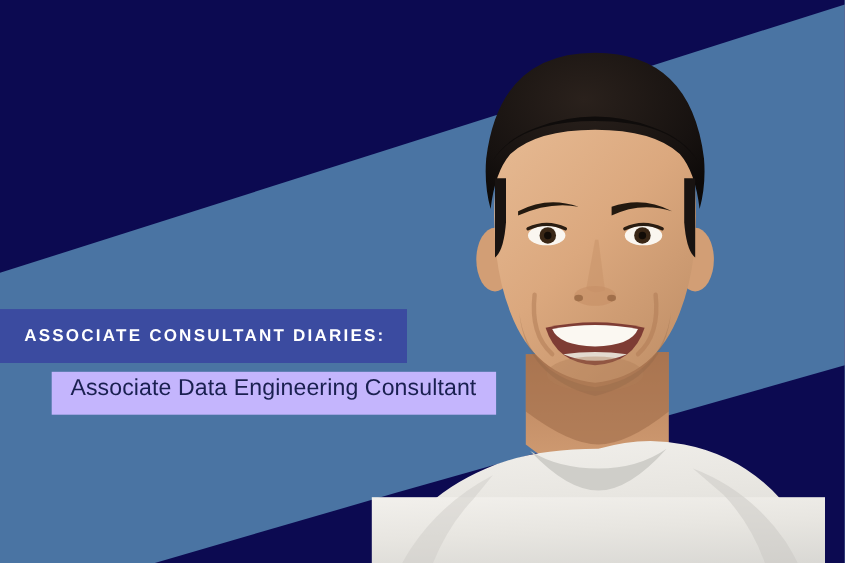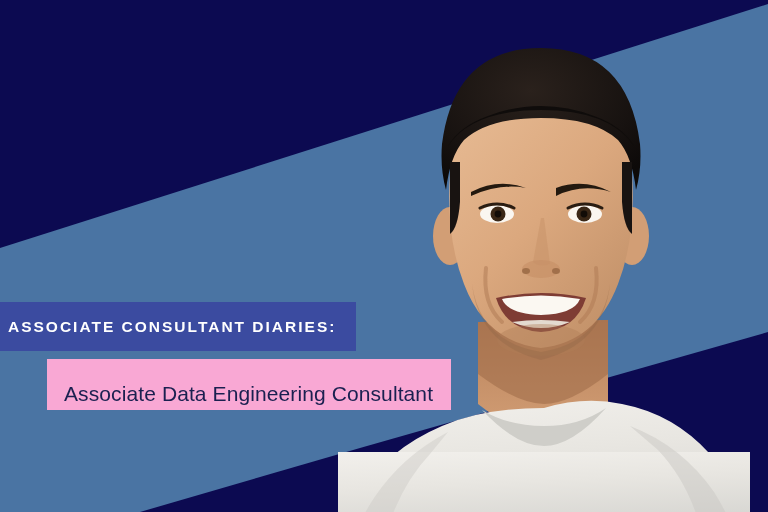--- a/index.html
+++ b/index.html
@@ -39,24 +39,23 @@
   
   .text-stack {
     position: absolute;
     left: 0;
     top: 281px;
     width: 560px;
   }
   .eyebrow-badge {
     display: inline-block;
     background: #3B4BA0;
-    padding: 14px 20px 14px 8px;
+    padding: 14px 20px 14px 22px;
     box-sizing: border-box;
     height: 49px;
-    margin-top: 21px;
   }
   .eyebrow-text {
     display: block;
     color: #ffffff;
     font-size: 15.5px;
     font-weight: 700;
     letter-spacing: 2.0px;
     line-height: 21px;
     white-space: nowrap;
   }
@@ -69,24 +68,24 @@
     letter-spacing: -0.5px;
     line-height: 68px;
     white-space: nowrap;
     position: relative;
     top: 2px;
   }
   .subtitle-pill {
     display: inline-block;
     margin-left: 47px;
     margin-top: 8px;
-    background: #f9a8d4;
-    padding: 24px 18px 9px 17px;
+    background: #c4b5fd;
+    padding: 4px 18px 9px 17px;
     box-sizing: border-box;
-    height: 51px;
+    height: 39px;
   }
   .subtitle-text {
     display: block;
     color: #1A2050;
     font-size: 21px;
     font-weight: 400;
     letter-spacing: 0.1px;
     line-height: 22px;
     white-space: nowrap;
   }

